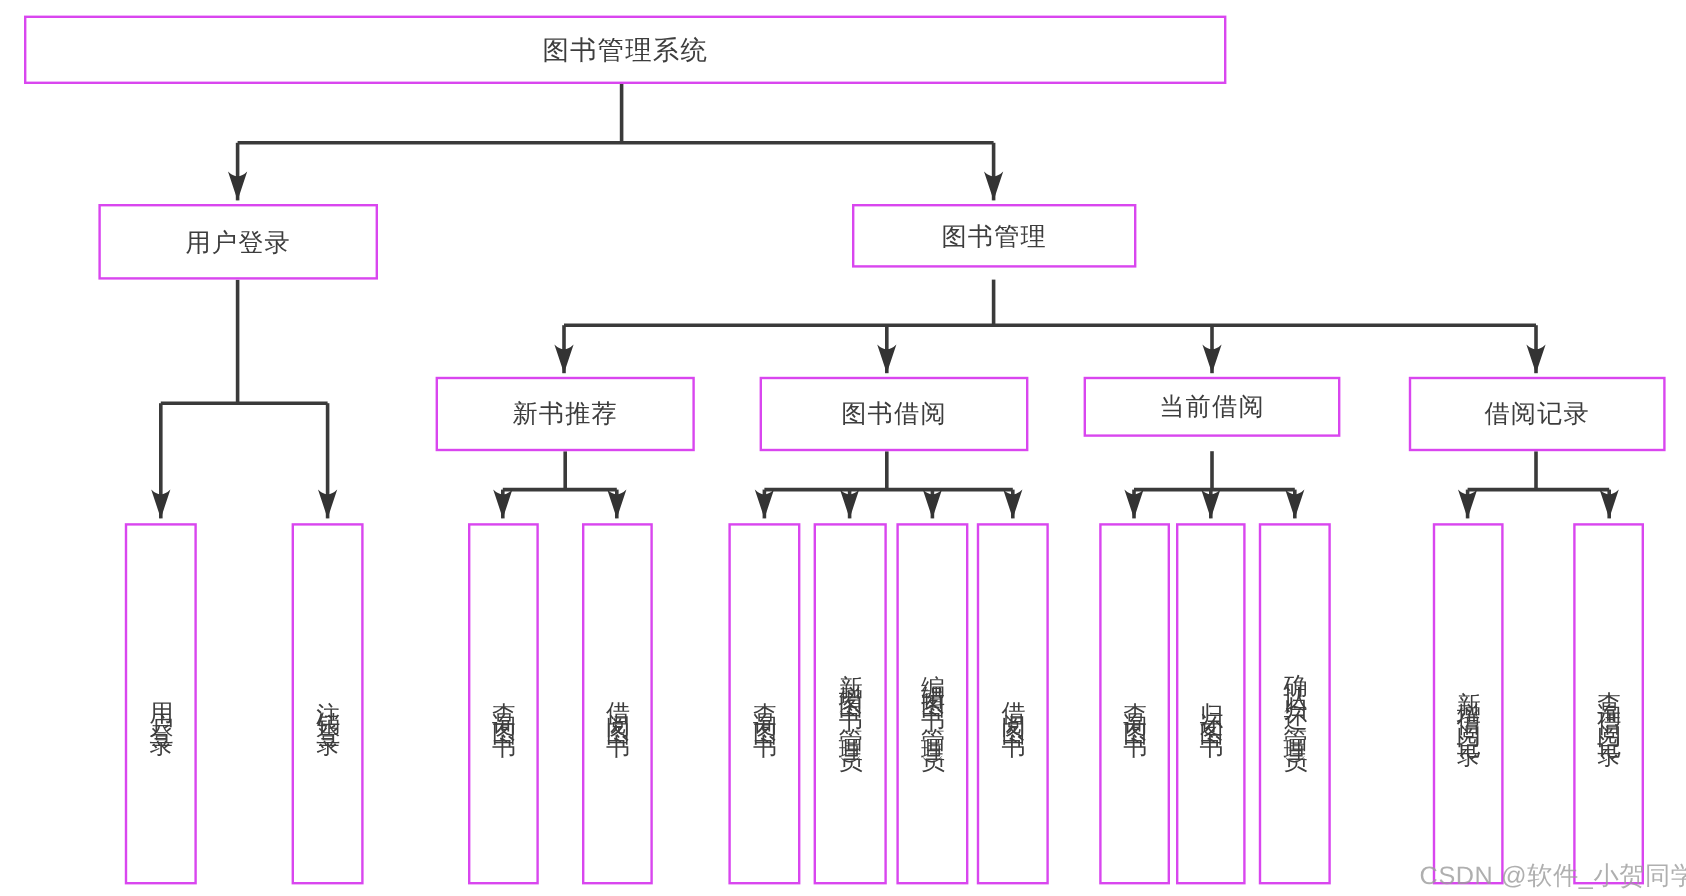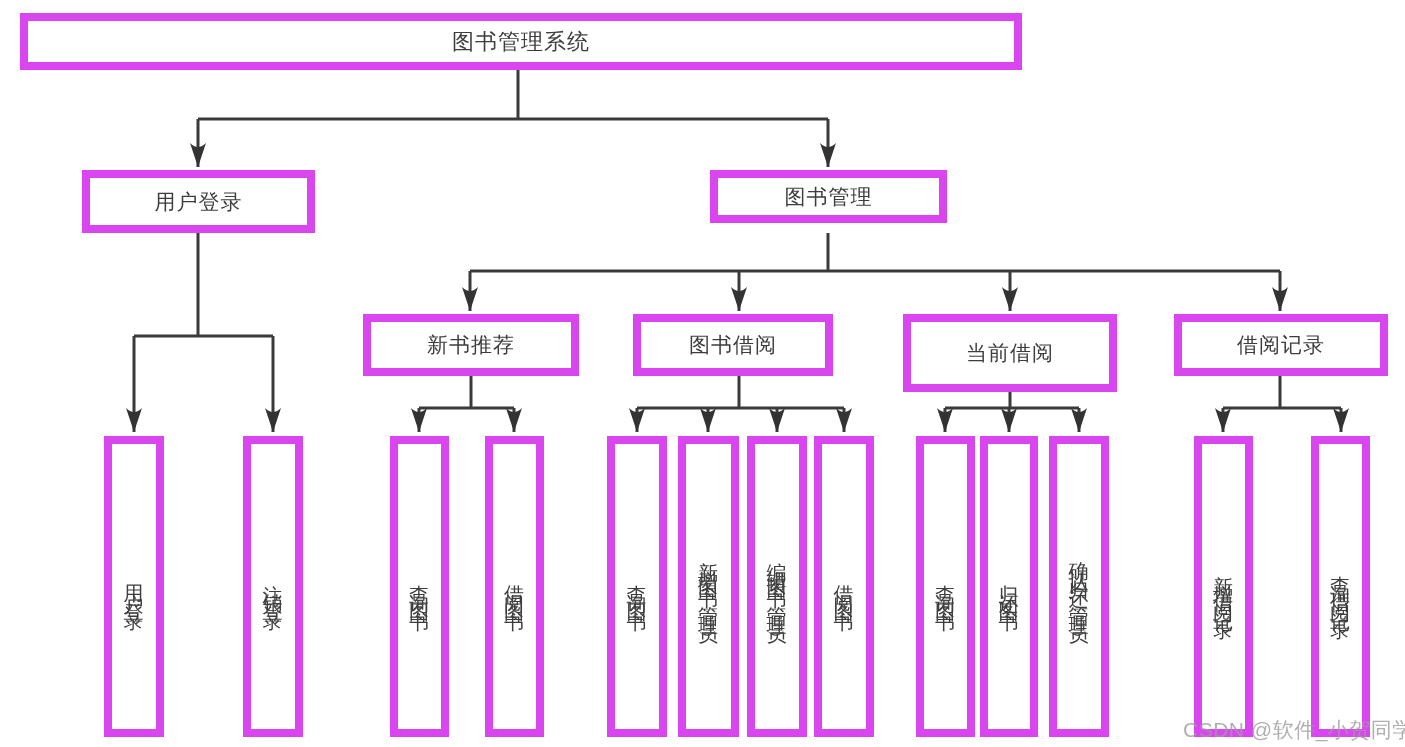--- a/index.html
+++ b/index.html
@@ -19,21 +19,21 @@
   svg.connectors {
     position: absolute;
     left: 0; top: 0;
     width: 1405px; height: 747px;
     z-index: 1;
   }
   .node {
     position: absolute;
     box-sizing: border-box;
     background: #ffffff;
-    border: 8px solid #d946ef;
+    border: 2px solid #d946ef;
     display: flex;
     align-items: center;
     justify-content: center;
     z-index: 2;
     color: #3d3d3d;
   }
   .node.h {
     font-size: 21px;
     letter-spacing: 1px;
     white-space: nowrap;
@@ -113,22 +113,22 @@
       <path d="M1341,408 V432" marker-end="url(#arrowhead)"></path>
     </g>
   </svg>
 
   <div class="node h root" style="left:20px; top:13px; width:1002px; height:57px;">图书管理系统</div>
 
   <div class="node h" style="left:82px; top:170px; width:233px; height:63px;">用户登录</div>
   <div class="node h" style="left:710px; top:170px; width:237px; height:53px;">图书管理</div>
 
   <div class="node h" style="left:363px; top:314px; width:216px; height:62px;">新书推荐</div>
-  <div class="node h" style="left:633px; top:314px; width:200px; height:62px;">图书借阅</div>
-  <div class="node h" style="left:903px; top:314px; width:214px; height:78px;font-family:Liberation Serif, serif;">当前借阅</div>
+  <div class="node h" style="left:633px; top:314px; width:224px; height:62px;">图书借阅</div>
+  <div class="node h" style="left:903px; top:314px; width:214px; height:50px;font-family:Liberation Serif, serif;">当前借阅</div>
   <div class="node h" style="left:1174px; top:314px; width:214px; height:62px;">借阅记录</div>
 
   <div class="node leaf" style="left:104px; top:436px; width:60px; height:301px;">用户登录</div>
   <div class="node leaf" style="left:243px; top:436px; width:60px; height:301px;">注销登录</div>
 
   <div class="node leaf" style="left:390px; top:436px; width:59px; height:301px;">查询图书</div>
   <div class="node leaf" style="left:485px; top:436px; width:59px; height:301px;">借阅图书</div>
 
   <div class="node leaf" style="left:607px; top:436px; width:60px; height:301px;">查询图书</div>
   <div class="node leaf" style="left:678px; top:436px; width:61px; height:301px;">新增图书（管理员）</div>

